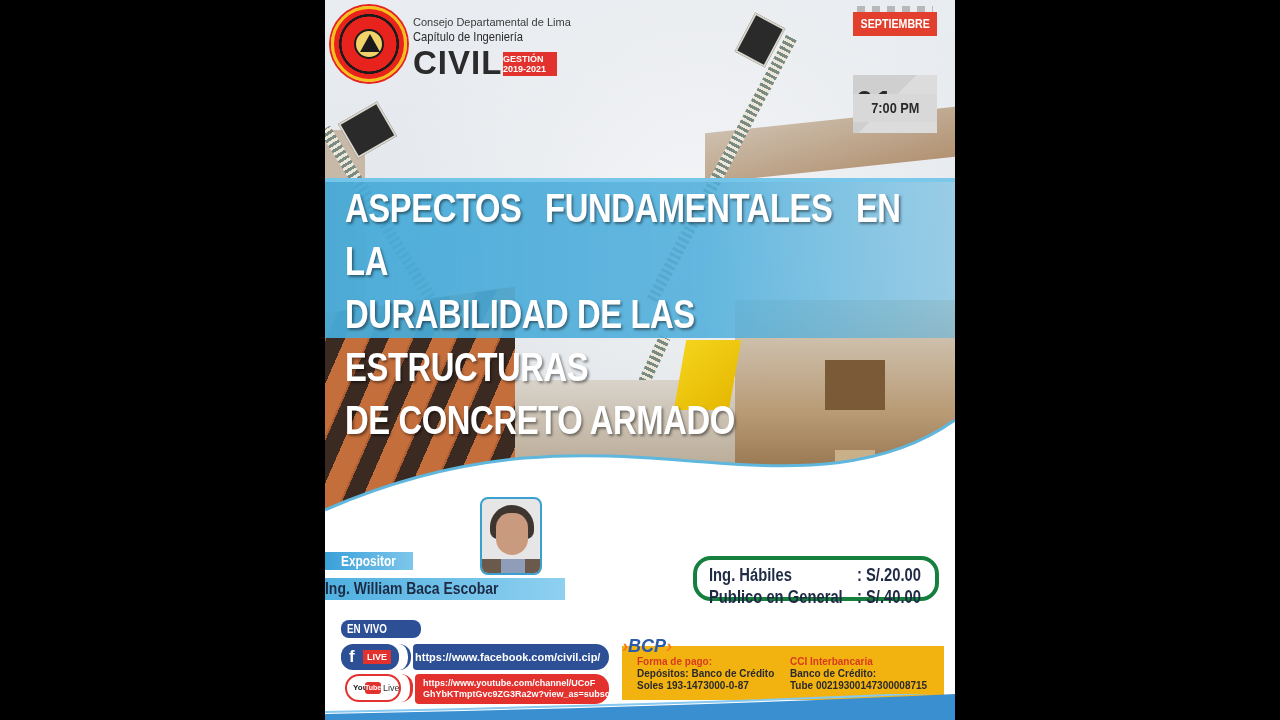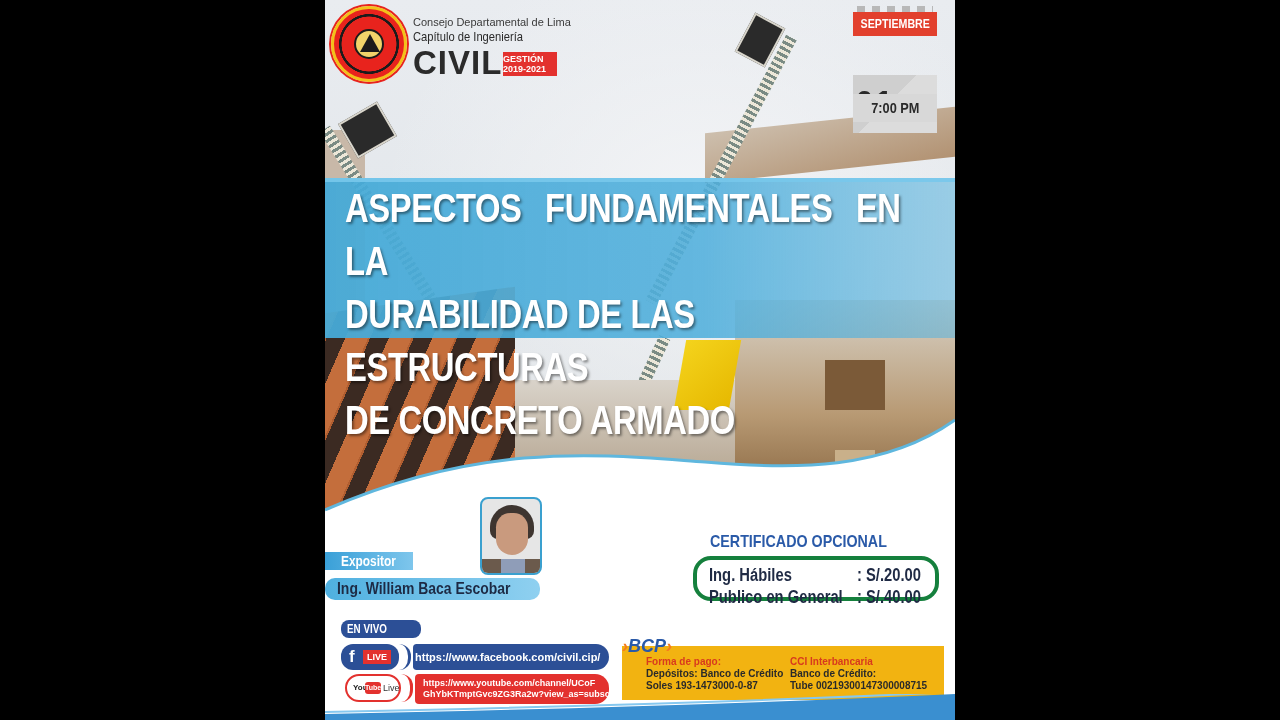--- a/index.html
+++ b/index.html
@@ -59,21 +59,21 @@
   
   .wave-accent { position: absolute; left: 0; top: 410px; width: 630px; height: 120px; pointer-events: none; }
 
   
   .speaker-photo { position: absolute; left: 155px; top: 497px; width: 62px; height: 78px; border: 2px solid #3aa0cf; border-radius: 8px; overflow: hidden; background: #e6e6e6; }
   .speaker-photo .hair { position: absolute; left: 8px; top: 6px; width: 44px; height: 34px; border-radius: 22px 22px 8px 8px; background: #3e3530; }
   .speaker-photo .face { position: absolute; left: 14px; top: 14px; width: 32px; height: 42px; border-radius: 16px 16px 18px 18px; background: #c99a7e; }
   .speaker-photo .shirt { position: absolute; left: 0; top: 60px; width: 62px; height: 20px; background: linear-gradient(90deg, #6b5a4c 0 30%, #8f9db8 30% 70%, #6b5a4c 70%); }
   .expositor-tag { position: absolute; left: 0; top: 552px; width: 88px; height: 18px; background: linear-gradient(90deg, #3aa0d8, #7ec6ec); color: #fff; font-weight: bold; font-size: 14px; line-height: 18px; padding-left: 16px; }
   .expositor-tag span { display: inline-block; transform: scaleX(0.85); transform-origin: left; }
-  .speaker-name { position: absolute; left: 0; top: 578px; width: 215px; height: 22px; background: linear-gradient(90deg, #4fb0e0, #8fd0f0); color: #1d2a44; font-weight: bold; font-size: 17px; line-height: 22px; padding-left: 12px; white-space: nowrap; border-radius: 10px; }
+  .speaker-name { position: absolute; left: 0; top: 578px; width: 240px; height: 22px; background: linear-gradient(90deg, #4fb0e0, #8fd0f0); color: #1d2a44; font-weight: bold; font-size: 17px; line-height: 22px; white-space: nowrap; }
   .speaker-name span { display: inline-block; transform: scaleX(0.82); transform-origin: left; }
 
   
   .cert-title { position: absolute; left: 385px; top: 532px; color: #2a5aa8; font-weight: bold; font-size: 17px; white-space: nowrap; }
   .cert-title span { display: inline-block; transform: scaleX(0.84); transform-origin: left; }
   .cert-box { position: absolute; left: 368px; top: 556px; width: 246px; height: 45px; border: 4px solid #15803d; border-radius: 18px; }
   .cert-row { position: absolute; left: 12px; width: 232px; font-weight: bold; font-size: 18px; color: #1f2a44; white-space: nowrap; }
   .cert-row .lbl, .cert-row .val { display: inline-block; transform: scaleX(0.82); transform-origin: left; }
   .cert-row .val { position: absolute; left: 148px; }
   .cert-row.r1 { top: 5px; }
@@ -95,21 +95,21 @@
   .yt-sep { position: absolute; left: 76px; top: 674px; width: 12px; height: 28px; border-right: 3px solid #e3312e; border-radius: 0 14px 14px 0; }
   .yt-url-bar { position: absolute; left: 90px; top: 674px; width: 194px; height: 30px; background: #e3312e; border-radius: 4px 14px 14px 4px; color: #fff; font-weight: bold; font-size: 9px; line-height: 11px; padding: 4px 0 0 8px; white-space: nowrap; }
 
   
   .bank-box { position: absolute; left: 297px; top: 646px; width: 322px; height: 54px; background: #f2b311; }
   .bcp-logo { position: absolute; left: 297px; top: 636px; color: #2a5aa8; font-weight: bold; font-style: italic; font-size: 18px; }
   .bcp-logo .chev { color: #f57c1f; }
   .bank-col { position: absolute; top: 656px; font-size: 10px; font-weight: bold; line-height: 12px; white-space: nowrap; }
   .bank-col .head { color: #d83a1e; }
   .bank-col .line { color: #2a2a2a; }
-  .bank-col.c1 { left: 321px; }
+  .bank-col.c1 { left: 312px; }
   .bank-col.c2 { left: 465px; }
 
   .bottom-wave { position: absolute; left: 0; top: 694px; width: 630px; height: 26px; }
 </style>
 </head>
 <body>
 
 <div class="poster">
 
   <div class="photo">
@@ -161,21 +161,20 @@
   </div>
 
   <div class="speaker-photo">
     <div class="hair"></div>
     <div class="face"></div>
     <div class="shirt"></div>
   </div>
   <div class="expositor-tag"><span>Expositor</span></div>
   <div class="speaker-name"><span>Ing. William Baca Escobar</span></div>
 
-  <div class="cert-title"><span>CERTIFICADO OPCIONAL</span></div>
   <div class="cert-box">
     <div class="cert-row r1">
       <span class="lbl">Ing. Hábiles</span>
       <span class="val">: S/.20.00</span>
     </div>
     <div class="cert-row r2">
       <span class="lbl">Publico en General</span>
       <span class="val">: S/.40.00</span>
     </div>
   </div>

